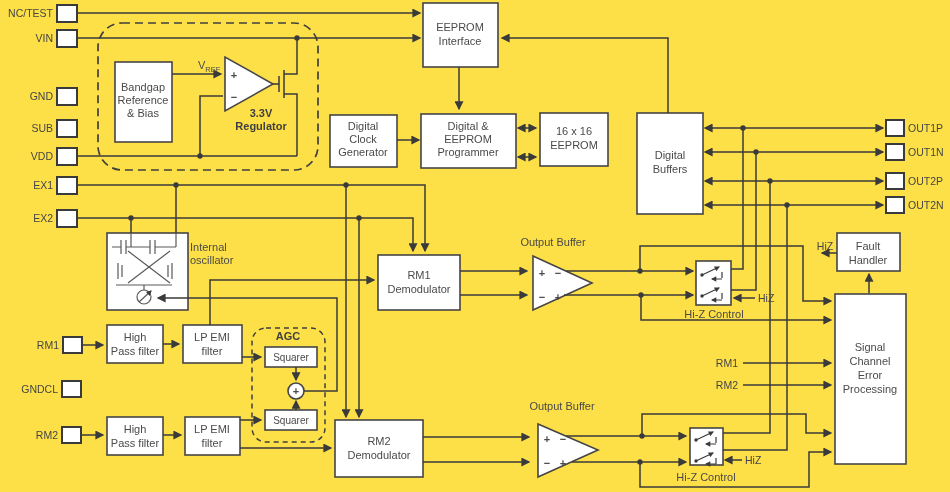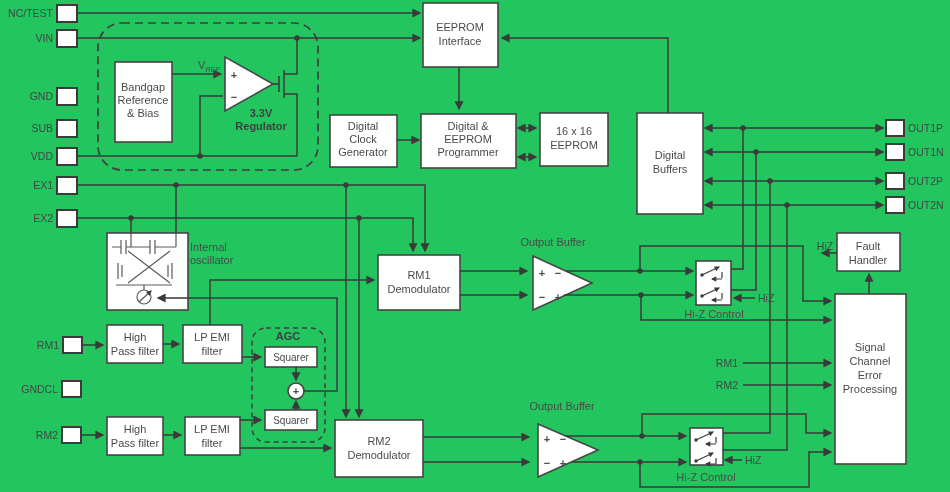--- a/index.html
+++ b/index.html
@@ -1,16 +1,16 @@
 <!DOCTYPE html>
 <html><head>
 <meta charset="utf-8">
 <style>
   html,body{margin:0;padding:0;background:#fff;}
-  #canvas{position:relative;width:950px;height:492px;background:#22c55e;overflow:hidden;
+  #canvas{position:relative;width:950px;height:492px;background:#fde047;overflow:hidden;
           font-family:"Liberation Sans", sans-serif;}
   svg{display:block}
   text{fill:#4a4a4a;font-family:"Liberation Sans", sans-serif;font-size:11px;}
   .pin-label{font-size:10.5px;fill:#454545;}
   .box{fill:#ffffff;stroke:#454545;stroke-width:1.6;}
   .pin{fill:#ffffff;stroke:#3a3a3a;stroke-width:2;}
   .wire{fill:none;stroke:#3a3a3a;stroke-width:1.5;}
   .wire-thin{fill:none;stroke:#3a3a3a;stroke-width:1.2;}
   .glyph{fill:none;stroke:#5a5a5a;stroke-width:1.2;}
   .dashedbox{fill:none;stroke:#3f3f3f;stroke-width:1.7;stroke-dasharray:8 5;}

